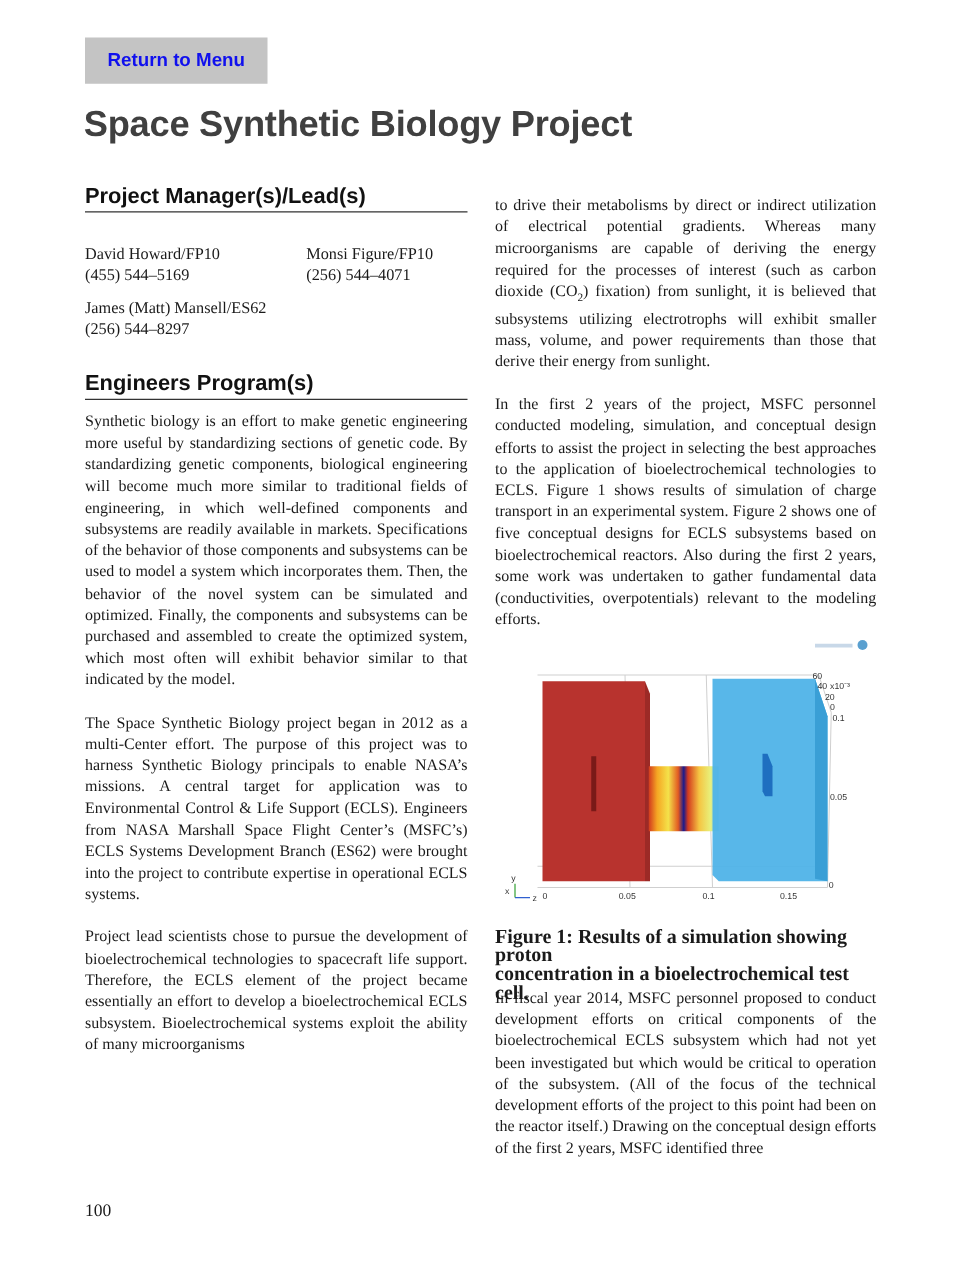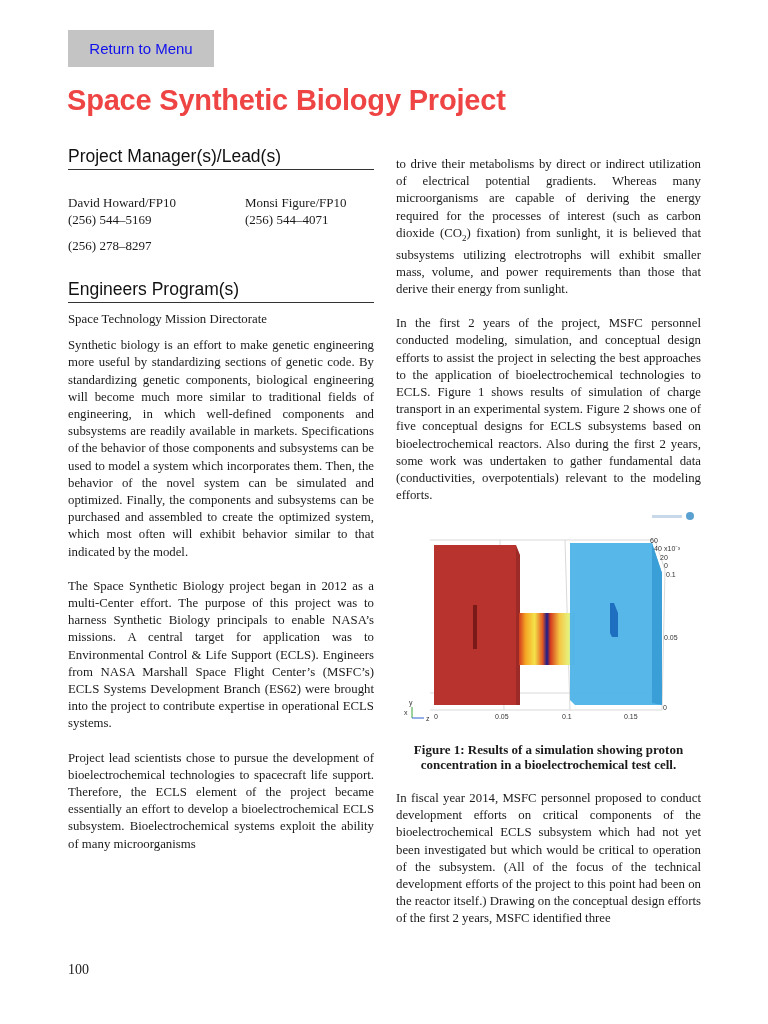--- a/index.html
+++ b/index.html
@@ -1,57 +1,57 @@
 <!DOCTYPE html>
 <html><head>
 <meta charset="utf-8">
 <style>
   html, body { margin: 0; padding: 0; background: #ffffff; }
   body { width: 768px; height: 1024px; position: relative; overflow: hidden; font-family: "Liberation Serif", serif; color: #1a1a1a; }
-  .menu-btn { position: absolute; left: 68px; top: 30px; width: 146px; height: 37px; background: #c4c4c4; color: #1010ee; font-family: "Liberation Sans", sans-serif; font-weight: normal; font-size: 15px; display: flex; align-items: center; justify-content: center; cursor: pointer; }
-  .title { position: absolute; left: 67px; top: 84px; font-family: "Liberation Sans", sans-serif; font-weight: bold; font-size: 29px; color: #ef4444; letter-spacing: -0.2px; white-space: nowrap; }
+  .menu-btn { position: absolute; left: 68px; top: 30px; width: 146px; height: 37px; background: #c4c4c4; color: #1010ee; font-family: "Liberation Sans", sans-serif; font-weight: bold; font-size: 15px; display: flex; align-items: center; justify-content: center; cursor: pointer; }
+  .title { position: absolute; left: 67px; top: 84px; font-family: "Liberation Sans", sans-serif; font-weight: bold; font-size: 29px; color: #404040; letter-spacing: -0.2px; white-space: nowrap; }
   .col { position: absolute; width: 306px; }
   .col-left { left: 68px; }
   .col-right { left: 396px; width: 305px; }
-  h2 { font-family: "Liberation Sans", sans-serif; font-weight: normal; font-size: 17.5px; margin: 0; padding-bottom: 2px; border-bottom: 1.5px solid #333; color: #111; white-space: nowrap; }
+  h2 { font-family: "Liberation Sans", sans-serif; font-weight: bold; font-size: 17.5px; margin: 0; padding-bottom: 2px; border-bottom: 1.5px solid #333; color: #111; white-space: nowrap; }
   .contact-grid { display: grid; grid-template-columns: 177px 130px; font-size: 13px; line-height: 17px; margin-top: 24px; }
   .contact { margin-bottom: 9px; }
   .p { font-size: 12.8px; line-height: 17.2px; text-align: justify; margin: 0; }
   .plain { font-size: 12.8px; line-height: 17.2px; margin: 0; }
   .figure { position: absolute; left: 400px; top: 505px; width: 310px; height: 220px; }
-  .caption { position: absolute; left: 396px; top: 742px; width: 305px; text-align: center; font-weight: bold; font-size: 13px; line-height: 15px; }
+  .caption { position: absolute; left: 396px; top: 742px; width: 305px; font-weight: bold; font-size: 16px; line-height: 15px; }
   .page-number { position: absolute; left: 68px; top: 962px; font-size: 14px; }
   svg text { font-family: "Liberation Sans", sans-serif; }
 </style>
 </head>
 <body>
 
 <div class="menu-btn">Return to Menu</div>
 
 <div class="title">Space Synthetic Biology Project</div>
 
 <div class="col col-left" style="top:146px;">
   <h2>Project Manager(s)/Lead(s)</h2>
   <div class="contact-grid">
     <div class="contact">
       <div>David Howard/FP10</div>
-      <div>(256) 544–5169</div>
+      <div>(455) 544–5169</div>
     </div>
     <div class="contact">
       <div>Monsi Figure/FP10</div>
       <div>(256) 544–4071</div>
     </div>
     <div class="contact" style="grid-column: 1 / span 2;">
-      <div>(256) 278–8297</div>
+      <div>James (Matt) Mansell/ES62</div>
+      <div>(256) 544–8297</div>
     </div>
   </div>
 
   <h2 style="margin-top:16px;">Engineers Program(s)</h2>
   <div style="margin-top:8px;">
-    <p class="plain">Space Technology Mission Directorate</p>
   </div>
 
   <p class="p" style="margin-top:9px;">Synthetic biology is an effort to make genetic engineering more useful by standardizing sections of genetic code. By standardizing genetic components, biological engineering will become much more similar to traditional fields of engineering, in which well-defined components and subsystems are readily available in markets. Specifications of the behavior of those components and subsystems can be used to model a system which incorporates them. Then, the behavior of the novel system can be simulated and optimized. Finally, the components and subsystems can be purchased and assembled to create the optimized system, which most often will exhibit behavior similar to that indicated by the model.</p>
   <p class="p" style="margin-top:17px;">The Space Synthetic Biology project began in 2012 as a multi-Center effort. The purpose of this project was to harness Synthetic Biology principals to enable NASA’s missions. A central target for application was to Environmental Control &amp; Life Support (ECLS). Engineers from NASA Marshall Space Flight Center’s (MSFC’s) ECLS Systems Development Branch (ES62) were brought into the project to contribute expertise in operational ECLS systems.</p>
   <p class="p" style="margin-top:17px;">Project lead scientists chose to pursue the development of bioelectrochemical technologies to spacecraft life support. Therefore, the ECLS element of the project became essentially an effort to develop a bioelectrochemical ECLS subsystem. Bioelectrochemical systems exploit the ability of many microorganisms</p>
 </div>
 
 <div class="col col-right" style="top:156px;">
   <p class="p"><span>to drive their metabolisms by direct or indirect utilization of electrical potential gradients. Whereas many microorganisms are capable of deriving the energy required for the processes of interest (such as carbon dioxide (CO</span><sub style="font-size:9px;">2</sub><span>) fixation) from sunlight, it is believed that subsystems utilizing electrotrophs will exhibit smaller mass, volume, and power requirements than those that derive their energy from sunlight.</span></p>
   <p class="p" style="margin-top:17px;">In the first 2 years of the project, MSFC personnel conducted modeling, simulation, and conceptual design efforts to assist the project in selecting the best approaches to the application of bioelectrochemical technologies to ECLS. Figure 1 shows results of simulation of charge transport in an experimental system. Figure 2 shows one of five conceptual designs for ECLS subsystems based on bioelectrochemical reactors. Also during the first 2 years, some work was undertaken to gather fundamental data (conductivities, overpotentials) relevant to the modeling efforts.</p>

